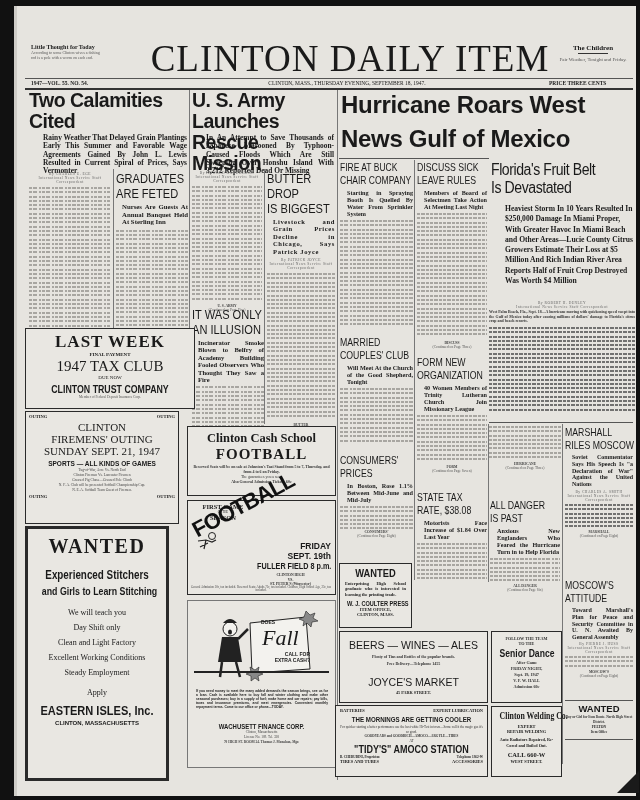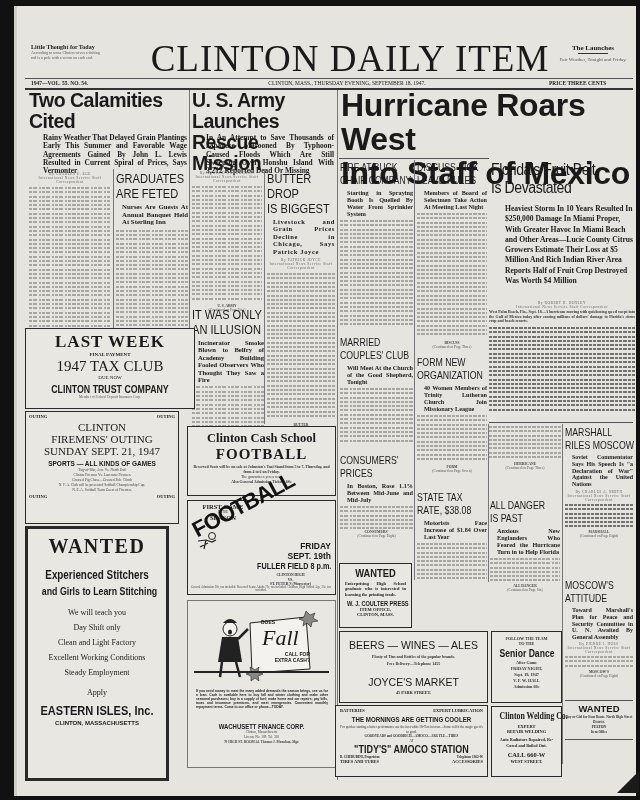--- a/index.html
+++ b/index.html
@@ -42,21 +42,21 @@
 <body>
 
 <div class="page">
 
   <div class="abs" style="left:14px;top:38px;width:70px;">
     <div class="lt-title">Little Thought for Today</div>
     <div class="lt-body">According to some Clinton wives a fishing rod is a pole with a worm on each end.</div>
   </div>
   <div class="abs mast" style="left:118px;top:30px;width:430px;text-align:center;">CLINTON DAILY ITEM</div>
   <div class="abs" style="left:540px;top:38px;width:72px;text-align:center;">
-    <div class="weather-title">The Launches</div>
+    <div class="weather-title">The Children</div>
     <div style="height:1px;background:#333;width:30px;margin:1px auto 2px;"></div>
     <div class="weather-body">Fair Weather, Tonight and Friday.</div>
   </div>
 
   <div class="rule-h" style="left:8px;top:72px;width:608px;"></div>
   <div class="abs bold5" style="left:14px;top:74px;">1947—VOL. 55.   NO. 54.</div>
   <div class="abs dateline" style="left:180px;top:74px;width:300px;text-align:center;">CLINTON, MASS., THURSDAY EVENING, SEPTEMBER 18, 1947.</div>
   <div class="abs bold5" style="left:532px;top:74px;">PRICE THREE CENTS</div>
   <div class="rule-h" style="left:8px;top:82px;width:608px;height:1.5px;background:#333;"></div>
 
@@ -248,23 +248,23 @@
         <i></i>
         <i></i>
         <i></i>
         <i></i>
         <i></i>
     </div>
     <div class="jump"><b>BUTTER</b><span>(Continued on Page Eight)</span></div>
   </div>
   <div class="rule-v" style="left:320px;top:84px;height:690px;"></div>
 
-  <div class="abs hl-sans" style="left:324px;top:82px;width:290px;font-size:32px;line-height:34px;letter-spacing:-0.3px;">
+  <div class="abs hl-sans" style="left:324px;top:82px;width:290px;font-size:24px;line-height:34px;letter-spacing:-0.3px;">
     <div>Hurricane Roars West</div>
-    <div>Into Staff of Mexico</div>
+    <div>News Gulf of Mexico</div>
   </div>
   <div class="rule-h" style="left:322px;top:152px;width:150px;"></div>
 
   <div class="abs" style="left:323px;top:155px;width:73px;">
     <div class="hl-cond" style="font-size:11.5px;line-height:13px;transform:scaleX(0.74);width:100px;">
       <div>FIRE AT BUCK</div>
       <div>CHAIR COMPANY</div>
     </div>
     <div class="deck" style="margin-top:2px;padding-left:7px;font-size:6.2px;line-height:7px;">Starting in Spraying Booth Is Quelled By Water From Sprinkler System</div>
     <div class="txt" style="height:108px;margin-top:3px;">

